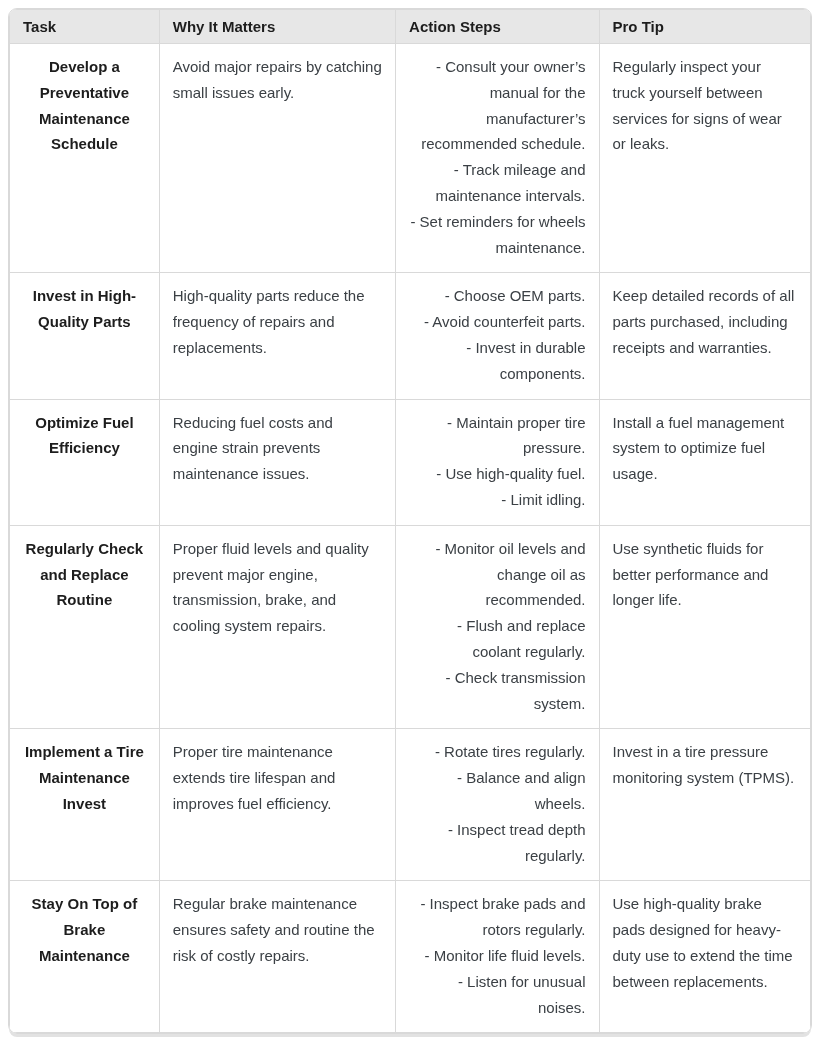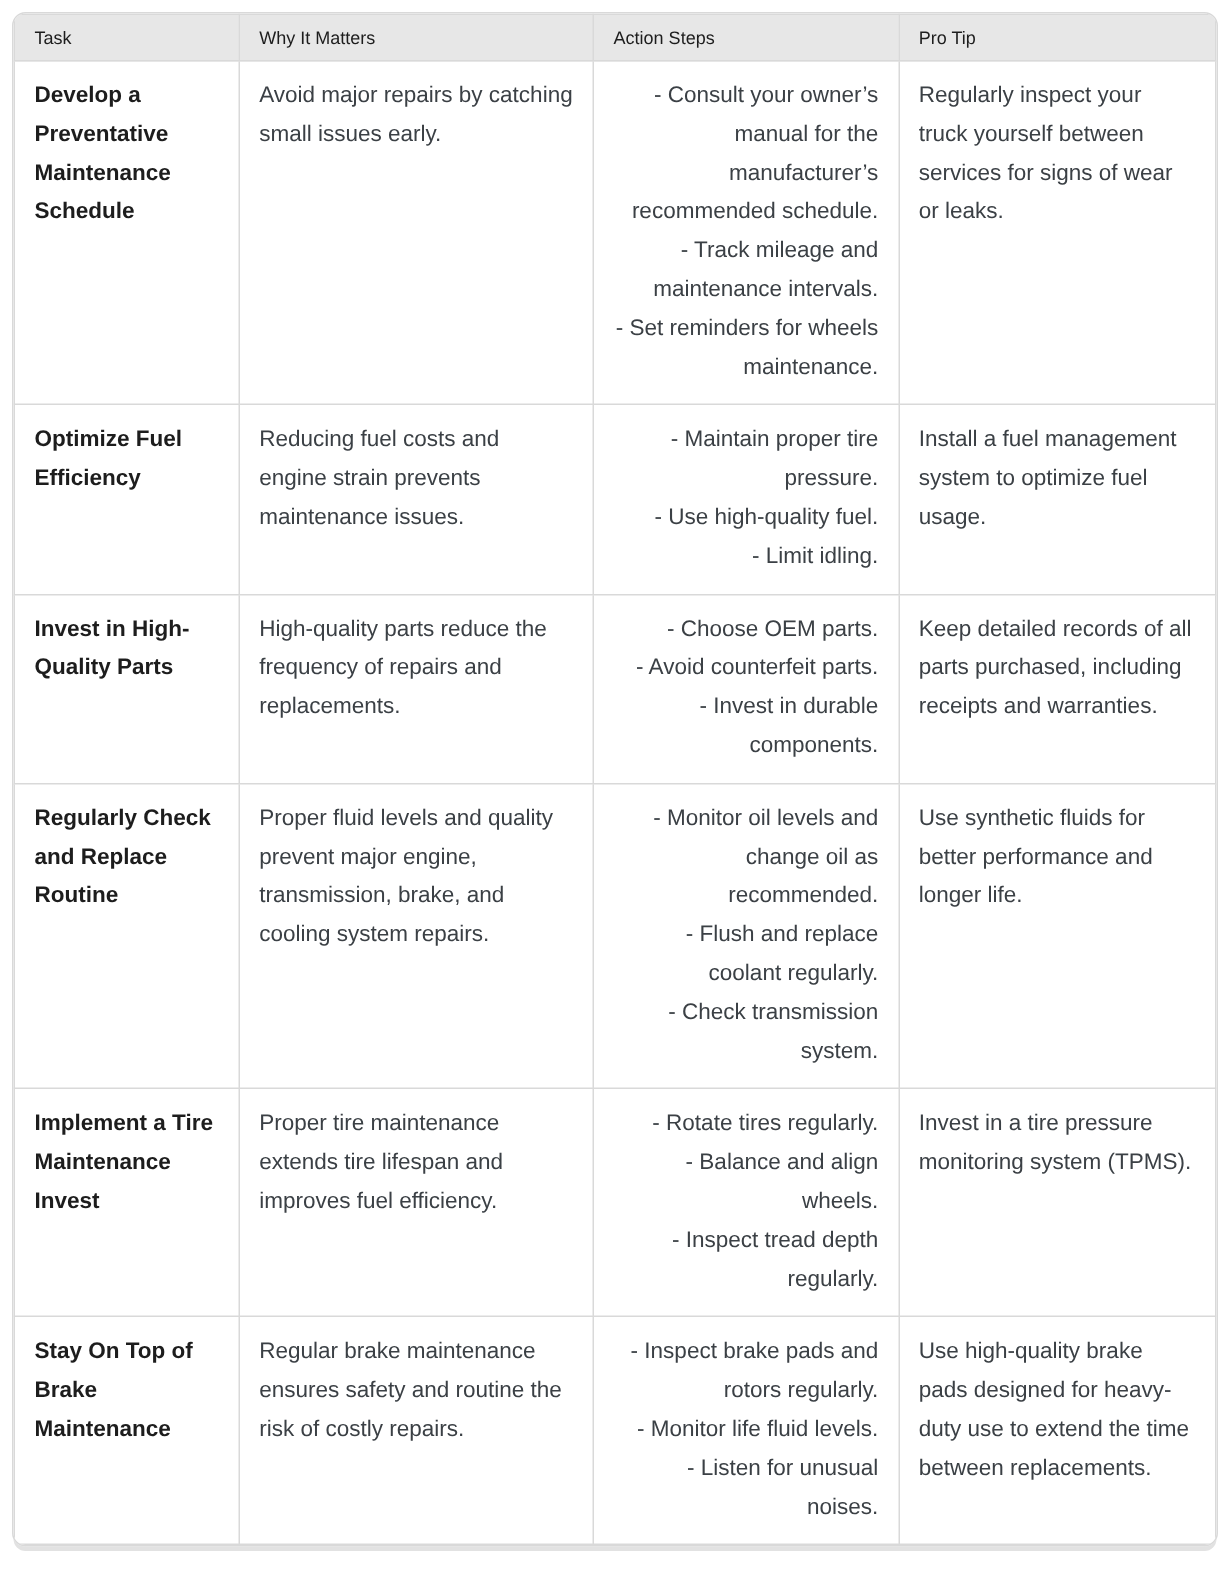--- a/index.html
+++ b/index.html
@@ -27,38 +27,39 @@
     border-collapse:collapse;
     table-layout:fixed;
   }
   col.c-task{width:18.7%;}
   col.c-why{width:29.5%;}
   col.c-actions{width:25.4%;}
   col.c-protip{width:26.4%;}
   th{
     background:var(--header-bg);
     color:var(--header-text);
-    font-size:12px;
-    font-weight:normal;
+    font-size:15px;
+    font-weight:bold;
     text-align:left;
     padding:8px 13px;
     border:1px solid var(--border);
   }
   td{
     vertical-align:top;
     color:var(--body-text);
     font-size:15px;
     line-height:1.72;
     padding:10px 13px 12px 13px;
     border:1px solid var(--border);
     word-wrap:break-word;
   }
   td.task-cell{
     font-weight:bold;
     color:var(--header-text);
+    text-align:center;
   }
   .actions-cell div{margin:0;text-align:right;}
 </style>
 </head>
 <body>
 
 <div class="page">
   <div class="table-wrap">
     <table>
       <colgroup>
@@ -80,38 +81,38 @@
             <td class="task-cell">Develop a Preventative Maintenance Schedule</td>
             <td class="why-cell">Avoid major repairs by catching small issues early.</td>
             <td class="actions-cell">
               <div>- Consult your owner’s manual for the manufacturer’s recommended schedule.</div>
               <div>- Track mileage and maintenance intervals.</div>
               <div>- Set reminders for wheels maintenance.</div>
             </td>
             <td class="protip-cell">Regularly inspect your truck yourself between services for signs of wear or leaks.</td>
           </tr>
           <tr>
+            <td class="task-cell">Invest in High-Quality Parts</td>
+            <td class="why-cell">High-quality parts reduce the frequency of repairs and replacements.</td>
+            <td class="actions-cell">
+              <div>- Choose OEM parts.</div>
+              <div>- Avoid counterfeit parts.</div>
+              <div>- Invest in durable components.</div>
+            </td>
+            <td class="protip-cell">Keep detailed records of all parts purchased, including receipts and warranties.</td>
+          </tr>
+          <tr>
             <td class="task-cell">Optimize Fuel Efficiency</td>
             <td class="why-cell">Reducing fuel costs and engine strain prevents maintenance issues.</td>
             <td class="actions-cell">
               <div>- Maintain proper tire pressure.</div>
               <div>- Use high-quality fuel.</div>
               <div>- Limit idling.</div>
             </td>
             <td class="protip-cell">Install a fuel management system to optimize fuel usage.</td>
-          </tr>
-          <tr>
-            <td class="task-cell">Invest in High-Quality Parts</td>
-            <td class="why-cell">High-quality parts reduce the frequency of repairs and replacements.</td>
-            <td class="actions-cell">
-              <div>- Choose OEM parts.</div>
-              <div>- Avoid counterfeit parts.</div>
-              <div>- Invest in durable components.</div>
-            </td>
-            <td class="protip-cell">Keep detailed records of all parts purchased, including receipts and warranties.</td>
           </tr>
           <tr>
             <td class="task-cell">Regularly Check and Replace Routine</td>
             <td class="why-cell">Proper fluid levels and quality prevent major engine, transmission, brake, and cooling system repairs.</td>
             <td class="actions-cell">
               <div>- Monitor oil levels and change oil as recommended.</div>
               <div>- Flush and replace coolant regularly.</div>
               <div>- Check transmission system.</div>
             </td>
             <td class="protip-cell">Use synthetic fluids for better performance and longer life.</td>

